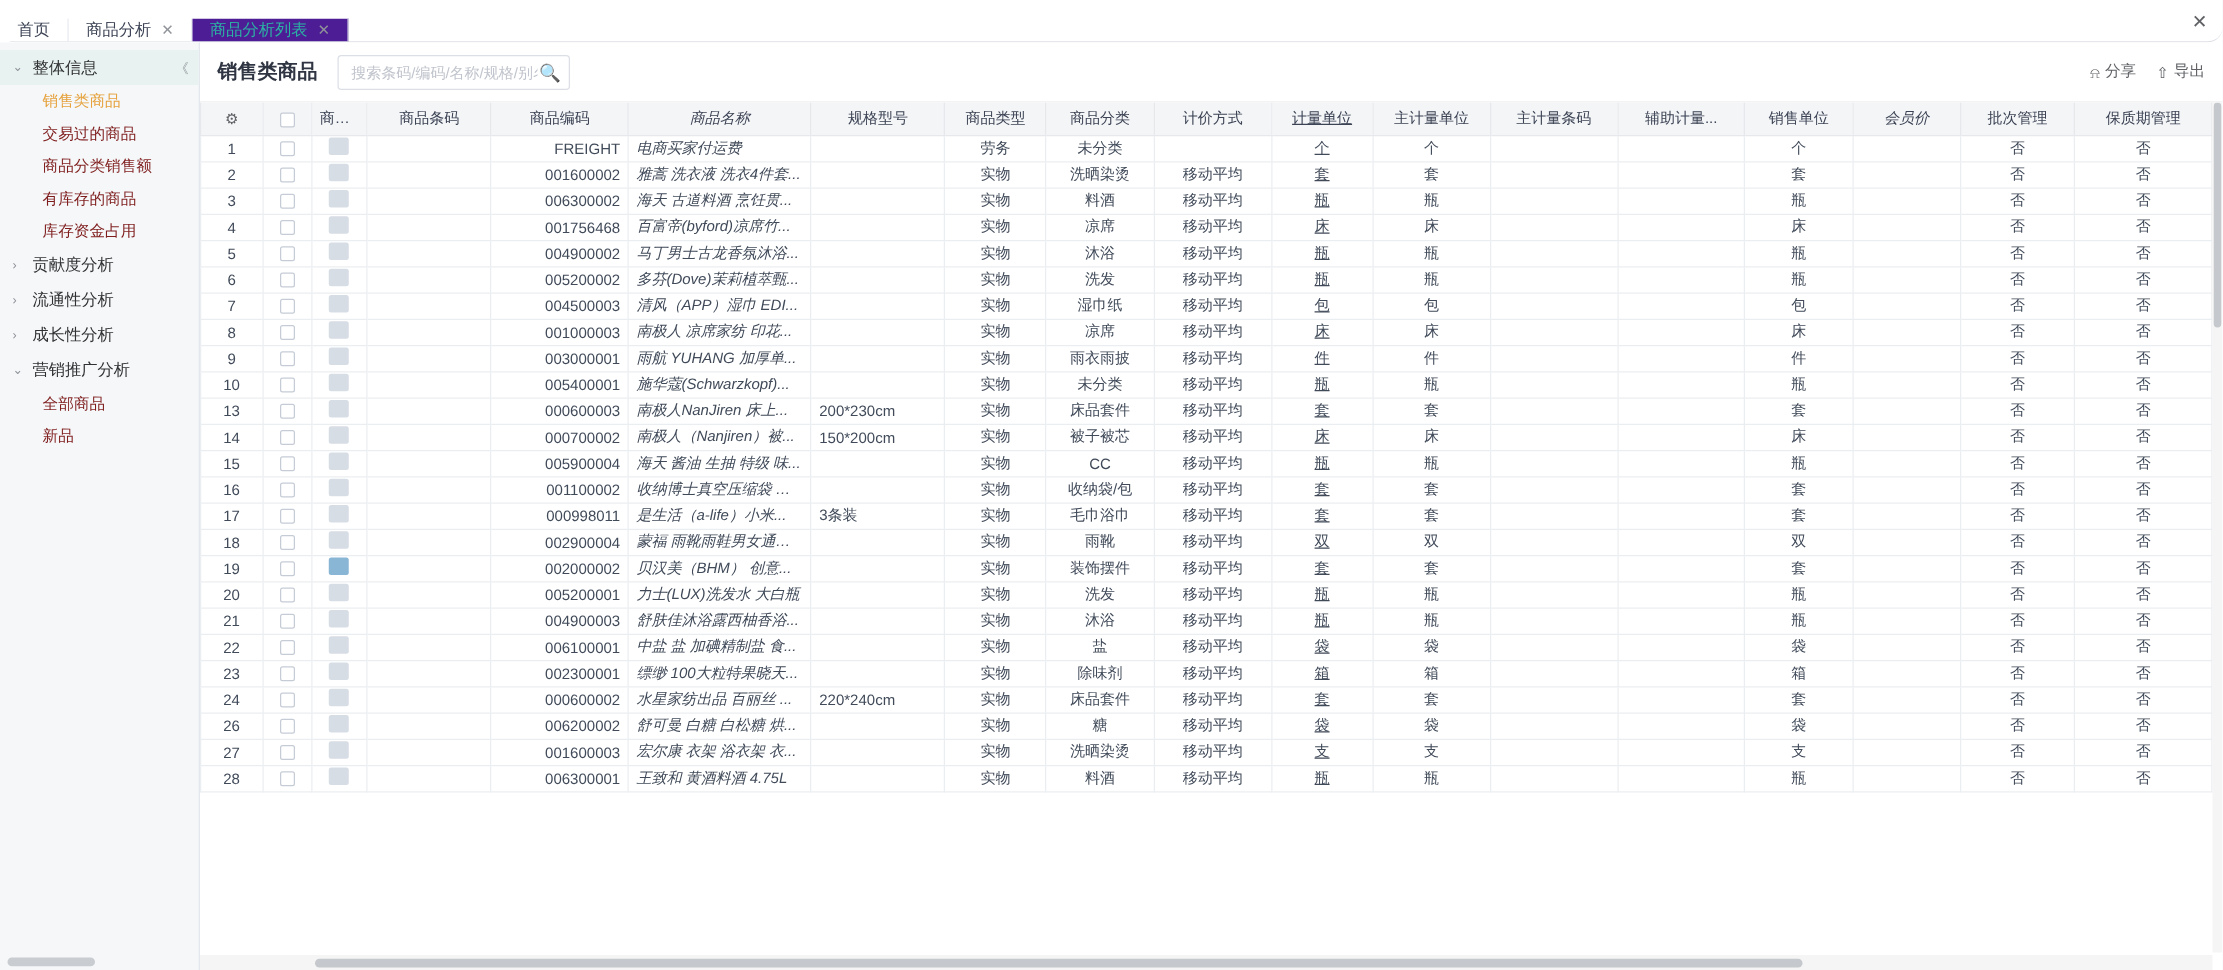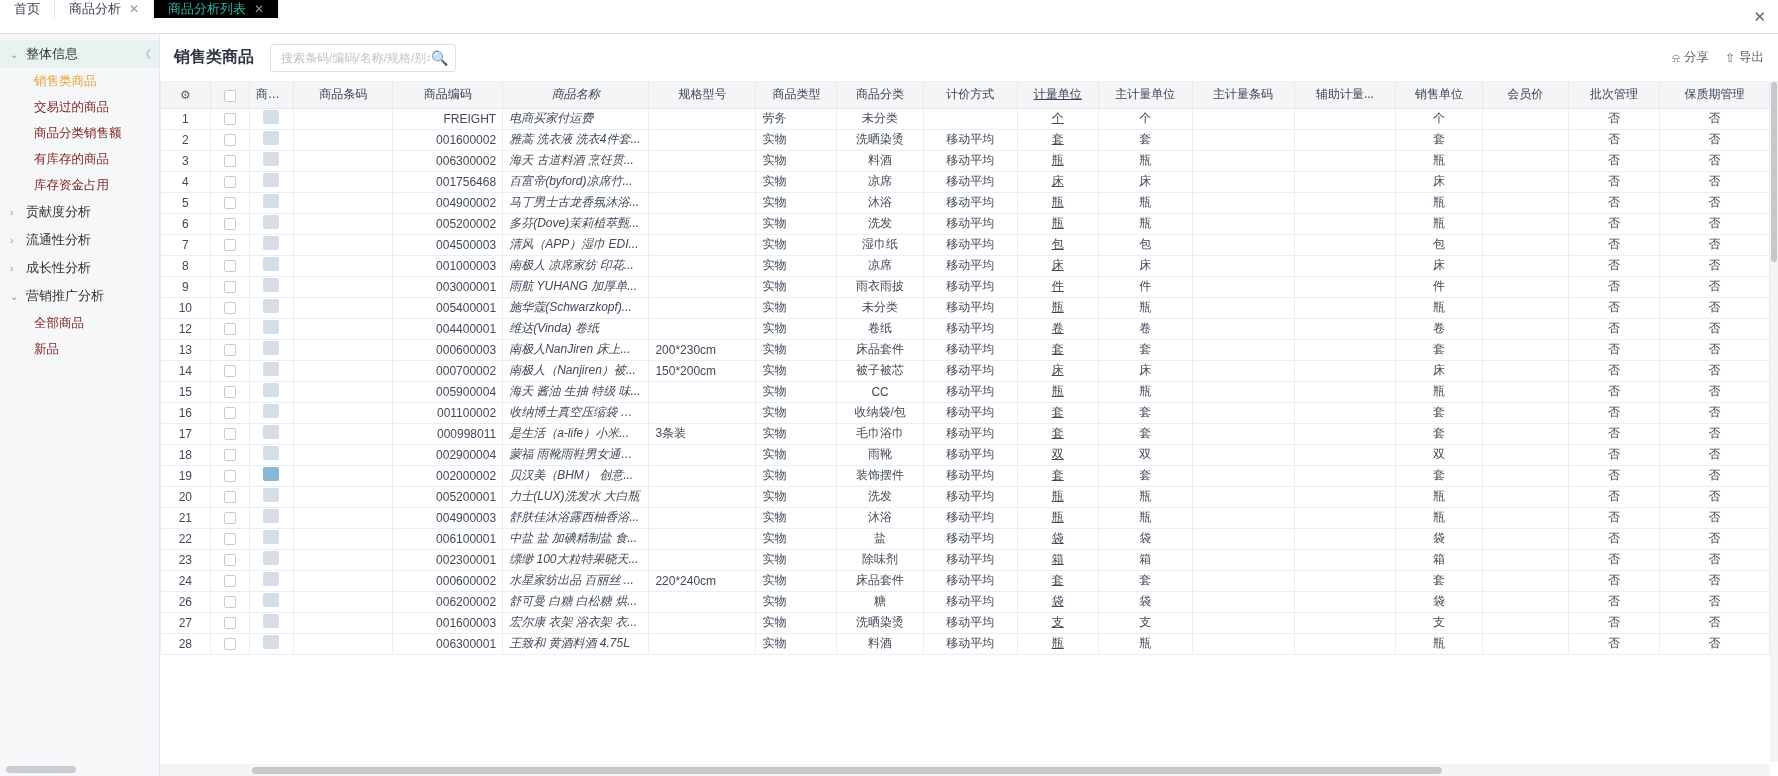--- a/index.html
+++ b/index.html
@@ -12,35 +12,36 @@
     color: #333;
   }
   .app { width: 1778px; height: 776px; display: flex; flex-direction: column; background:#fff; }
 
   
   .tabbar {
     height: 34px;
     background: #fff;
     border-bottom: 1px solid #dcdfe6;
     display: flex;
-    align-items: flex-start;
+    align-items: flex-end;
     position: relative;
     flex: 0 0 34px;
+    border-radius: 12px;
   }
   .tab {
     display: flex; align-items: center;
     padding: 0 14px;
     font-size: 13px;
     color: #3c4354;
     border-right: 1px solid #e4e7ed;
     cursor: pointer;
     white-space: nowrap;
     background: #fff;
   }
-  .tab.active { color: #2bb3a3; background:#000000; }
+  .tab.active { color: #2bb3a3; background:#4c1d95; }
   .tab .tab-close {
     margin-left: 8px;
     font-size: 12px;
     color: #909399;
     line-height: 1;
   }
   .tabbar-close-all {
     position: absolute; right: 8px; top: 0; bottom: 0;
     display: flex; align-items: center;
     font-size: 15px; color: #606266; cursor: pointer;
@@ -148,29 +149,29 @@
     text-overflow: ellipsis;
     background: #fff;
   }
   .c-idx { width: 38px; text-align: center; color:#606266; }
   .c-chk { width: 30px; text-align: center; }
   .c-img { width: 34px; text-align: center; }
   .c-bar { width: 76px; }
   .c-code { width: 84px; text-align: right; }
   .c-name { width: 112px; font-style: italic; }
   .c-spec { width: 82px; }
-  .c-type { width: 62px; }
+  .c-type { width: 62px; text-align: center; }
   .c-cat  { width: 66px; text-align: center; }
   .c-price{ width: 72px; text-align: center; margin-top: 28px; }
   .c-unit { width: 62px; text-align: center; text-decoration: underline; }
   .c-munit{ width: 72px; text-align: center; }
   .c-mbar { width: 78px; text-align: center; }
   .c-aux  { width: 78px; text-align: center; }
   .c-sunit{ width: 66px; text-align: center; }
-  .c-mem  { width: 66px; text-align: center; }
+  .c-mem  { width: 66px; text-align: center; font-style: italic; }
   .c-batch{ width: 70px; text-align: center; }
   .c-exp  { width: 84px; text-align: center; }
 
   .chk {
     display: inline-block;
     width: 12px; height: 12px;
     border: 1px solid #c6ccd6;
     border-radius: 2px;
     background: #fff;
     vertical-align: middle;
@@ -522,40 +523,20 @@
                 <td class="c-unit">瓶</td>
                 <td class="c-munit">瓶</td>
                 <td class="c-mbar"></td>
                 <td class="c-aux"></td>
                 <td class="c-sunit">瓶</td>
                 <td class="c-mem"></td>
                 <td class="c-batch">否</td>
                 <td class="c-exp">否</td>
               </tr>
               <tr>
-                <td class="c-idx">12</td>
-                <td class="c-chk"><span class="chk"></span></td>
-                <td class="c-img"><span class="imgcell"></span></td>
-                <td class="c-bar"></td>
-                <td class="c-code">004400001</td>
-                <td class="c-name">维达(Vinda) 卷纸</td>
-                <td class="c-spec"></td>
-                <td class="c-type">实物</td>
-                <td class="c-cat">卷纸</td>
-                <td class="c-price">移动平均</td>
-                <td class="c-unit">卷</td>
-                <td class="c-munit">卷</td>
-                <td class="c-mbar"></td>
-                <td class="c-aux"></td>
-                <td class="c-sunit">卷</td>
-                <td class="c-mem"></td>
-                <td class="c-batch">否</td>
-                <td class="c-exp">否</td>
-              </tr>
-              <tr>
                 <td class="c-idx">13</td>
                 <td class="c-chk"><span class="chk"></span></td>
                 <td class="c-img"><span class="imgcell"></span></td>
                 <td class="c-bar"></td>
                 <td class="c-code">000600003</td>
                 <td class="c-name">南极人NanJiren 床上...</td>
                 <td class="c-spec">200*230cm</td>
                 <td class="c-type">实物</td>
                 <td class="c-cat">床品套件</td>
                 <td class="c-price">移动平均</td>

